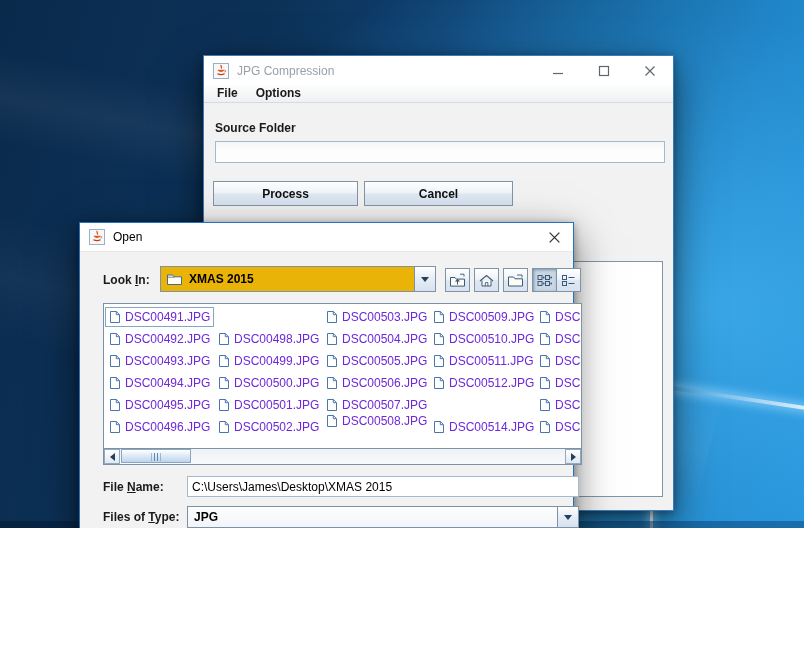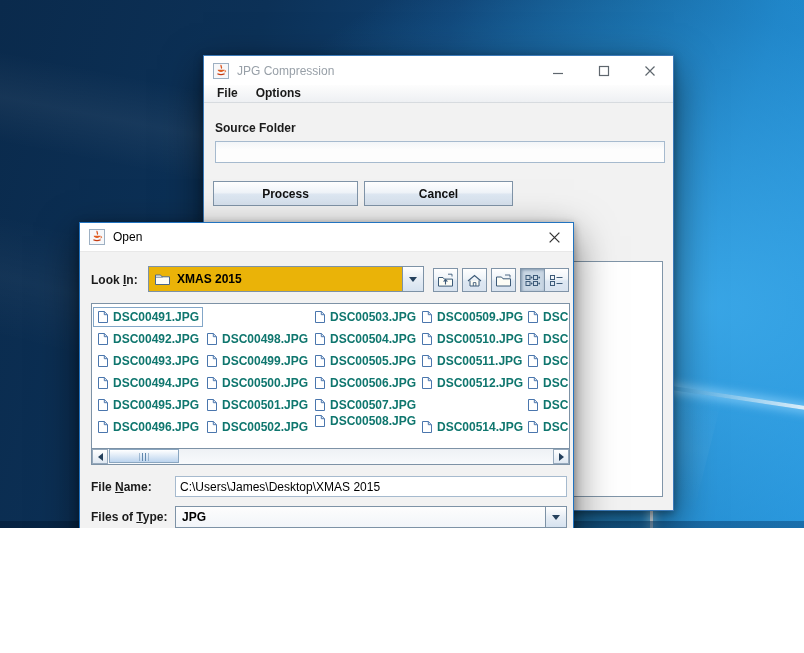--- a/index.html
+++ b/index.html
@@ -52,21 +52,21 @@
     border:1px solid #8094a8; font-family:"Liberation Sans",sans-serif; font-size:12px; font-weight:bold; color:#111; }
   .btn-process { width:145px; }
   .btn-clear   { width:144px; margin-left:6px; }
   .btn-cancel1 { width:149px; margin-left:6px; }
   .output { position:absolute; left:11px; top:158px; width:448px; height:236px;
     background:linear-gradient(90deg,#fafbfc,#ffffff 30%); border:1px solid #8095a8; }
 
   
   .open-dialog { left:79px; top:222px; width:495px; height:354px; border-color:#2173c0; }
   .open-dialog .titlebar { border-bottom:1px solid #e8e8e8; }
-  .dialog-body { position:relative; height:calc(100% - 29px); }
+  .dialog-body { position:relative; height:calc(100% - 29px);margin-left:12px; }
   .lookin-lbl { left:11px; top:21px; }
   .mn { text-decoration:underline; }
   .combo { position:absolute; background:#eab308; border:1px solid #7d92a6; display:flex; align-items:center; }
   .combo-text { font-weight:bold; padding-left:6px; white-space:nowrap; overflow:hidden; flex:1; }
   .combo-arrow-btn { width:21px; align-self:stretch; border-left:1px solid #7d92a6;
     background:linear-gradient(180deg,#ffffff,#e6edf5 50%,#d6e2ef); display:flex; align-items:center; justify-content:center; }
   .lookin-combo { left:68px; top:14px; width:276px; height:26px; }
   .lookin-combo .fldicon { margin-left:5px; display:inline-flex; }
   .tri-down { width:0; height:0; border:4px solid transparent; border-top:5px solid #24405c; margin-top:5px; }
   .tri-left { width:0; height:0; border:4px solid transparent; border-right:5px solid #24405c; margin-right:4px; }
@@ -78,21 +78,21 @@
     display:flex; align-items:center; justify-content:center; padding:0; }
   .tbtn.pressed { background:#c9d7e4; box-shadow:inset 1px 1px 3px rgba(60,90,120,.55); }
   .tb1{left:0} .tb2{left:29px} .tb3{left:58px} .tb4{left:87px} .tb5{left:111px}
 
   .filelist { position:absolute; left:11px; top:51px; width:479px; height:162px;
     border:1px solid #7d92a6; background:#fff; display:flex; flex-direction:column; }
   .viewport { position:relative; flex:1; overflow:hidden; background:#fff; }
   .cell { position:absolute; height:20px; display:flex; align-items:center; gap:4px;
     padding:0 3px; border:1px solid transparent; white-space:nowrap; cursor:default; }
   .cell.selected { border-color:#82a6c8; }
-  .fname { font-weight:bold; color:#0f766e; }
+  .fname { font-weight:normal; color:#6d28d9; }
   .ficon { display:inline-flex; flex:none; }
 
   .hscroll { height:16px; border-top:1px solid #7d92a6; display:flex; background:#eef1f5; }
   .sb-btn { width:16px; height:100%; border:1px solid #96a9bc; background:linear-gradient(180deg,#ffffff,#dfe8f2);
     display:flex; align-items:center; justify-content:center; flex:none; }
   .sb-track { position:relative; flex:1; background:linear-gradient(180deg,#eef1f5,#f8fafc); }
   .sb-thumb { position:absolute; left:1px; top:0; width:70px; height:14px;
     background:linear-gradient(180deg,#ffffff,#bcd4ee); border:1px solid #8aa6c0; }
   .sb-thumb::after { content:""; position:absolute; left:50%; top:3px; width:9px; height:8px; transform:translateX(-50%);
     background:repeating-linear-gradient(90deg,#5f87ad 0 1px, transparent 1px 3px); }

